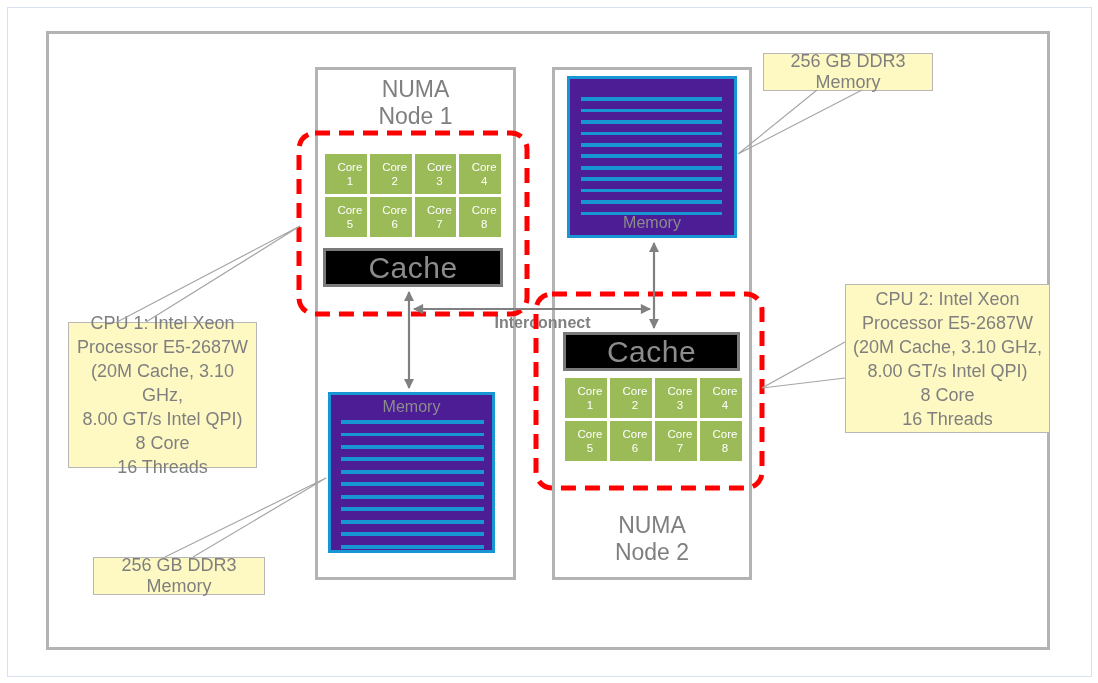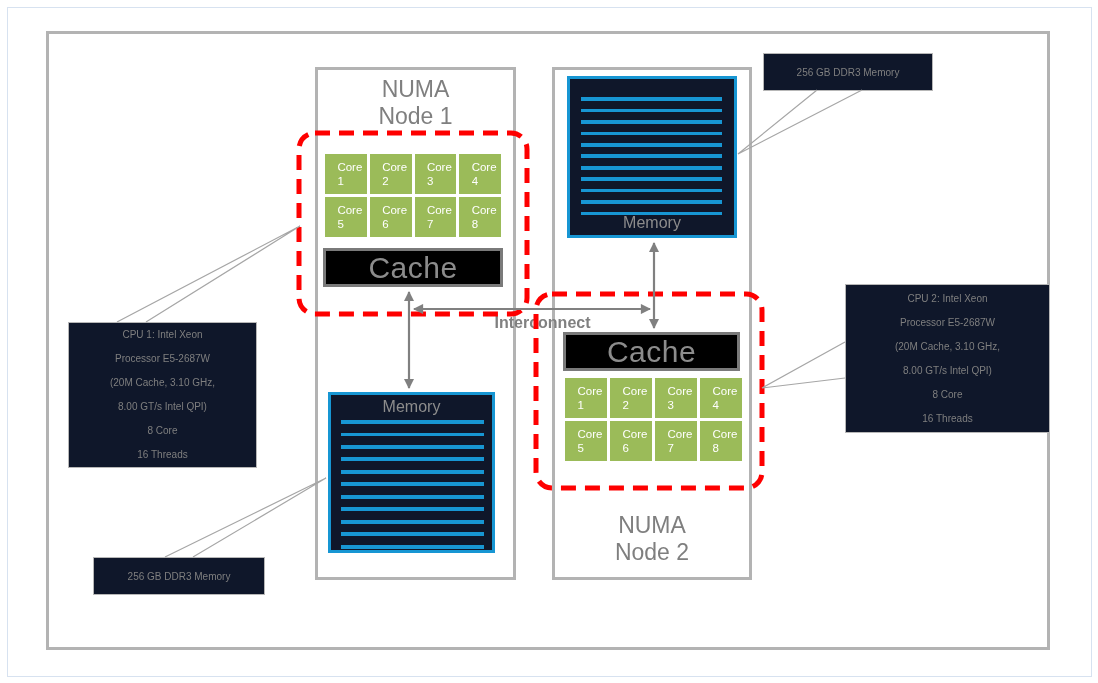--- a/index.html
+++ b/index.html
@@ -21,41 +21,41 @@
   #node2{left:552px; top:67px; width:200px; height:513px;}
   .node-title{position:absolute; text-align:center; white-space:pre-line;
     font-size:23px; line-height:27px; color:var(--text-gray);}
   #node1-title{left:315px; top:76px; width:201px;}
   #node2-title{left:552px; top:512px; width:200px;}
   .cores-grid{position:absolute; display:grid; grid-template-columns:repeat(4,1fr);
     grid-template-rows:repeat(2,1fr); gap:3px; box-sizing:border-box;}
   #node1-cores{left:325px; top:154px; width:176px; height:83px;}
   #node2-cores{left:565px; top:378px; width:177px; height:83px;}
   .core-cell{background:var(--green); color:#fff; font-size:11.5px; line-height:14px;
-    display:flex; align-items:center; justify-content:center; white-space:pre-line;padding-left:8px;}
+    display:flex; align-items:center; justify-content:center; text-align:center; white-space:pre-line;padding-left:8px;}
   .cache-box{position:absolute; border:3px solid var(--dark-border); box-sizing:border-box;
     background:#000000; display:flex; align-items:center; justify-content:center;
     font-size:30px; color:#8c8c8c; letter-spacing:0.5px;}
   #node1-cache{left:323px; top:248px; width:180px; height:39px;}
   #node2-cache{left:563px; top:332px; width:177px; height:39px;}
-  .memory-box{position:absolute; border:3px solid var(--blue); box-sizing:border-box; background:#0f172a;}
+  .memory-box{position:absolute; border:3px solid var(--blue); box-sizing:border-box; background:#4c1d95;}
   #node1-memory{left:328px; top:392px; width:167px; height:161px;}
   #node2-memory{left:567px; top:76px; width:170px; height:162px;}
   .memory-label{position:absolute; left:0; width:100%; text-align:center;
     font-size:16px; color:#8c8c8c;}
   #node1-memory .memory-label{top:3px;}
   #node2-memory .memory-label{bottom:3px;}
   .memory-lines{position:absolute;}
   #node1-memory .memory-lines{left:10px; right:8px; top:25px; height:129px;
     background:repeating-linear-gradient(180deg, var(--blue) 0px, var(--blue) 3.5px, transparent 3.5px, transparent 12.5px);}
   #node2-memory .memory-lines{left:11px; right:12px; top:18px; height:119px;
     background:repeating-linear-gradient(180deg, var(--blue) 0px, var(--blue) 3.5px, transparent 3.5px, transparent 11.5px);}
   .callout{position:absolute; border:1.5px solid var(--callout-border); box-sizing:border-box;
-    background:#0f172a; color:var(--text-gray); display:flex; align-items:center; justify-content:center;
-    text-align:center; font-size:10px;}
+    background:#fef9c3; color:var(--text-gray); display:flex; align-items:center; justify-content:center;
+    text-align:center; font-size:18px;}
   #callout-mem-top{left:763px; top:53px; width:170px; height:38px;}
   #callout-mem-bottom{left:93px; top:557px; width:172px; height:38px;}
   #callout-cpu1{left:68px; top:322px; width:189px; height:146px; line-height:24px; white-space:pre-line;}
   #callout-cpu2{left:845px; top:284px; width:205px; height:149px; line-height:24px; white-space:pre-line;}
   .interconnect-label{position:absolute; left:455px; top:314px; width:175px; text-align:center;
     font-size:16px; font-weight:600; color:var(--arrow-gray);}
   svg.overlay{position:absolute; left:0; top:0; pointer-events:none;}
 </style>
 </head>
 <body>

